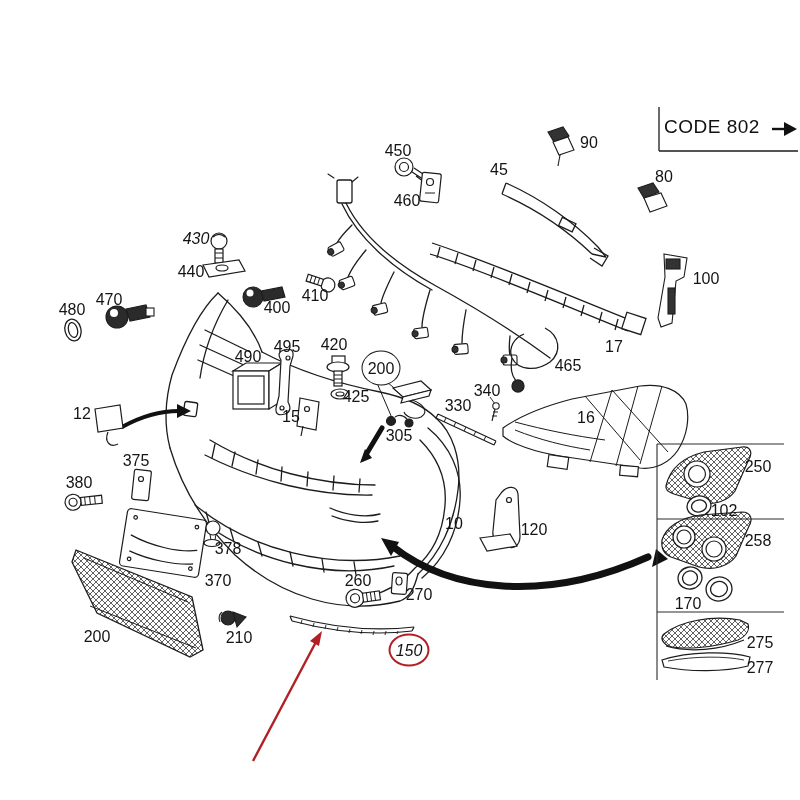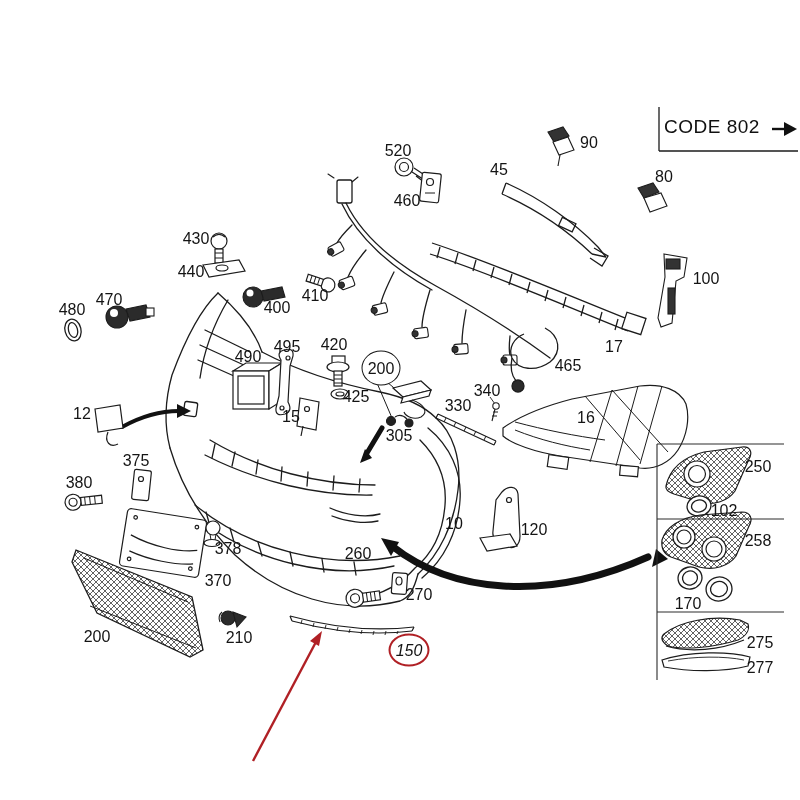--- a/index.html
+++ b/index.html
@@ -341,26 +341,26 @@
   <g stroke="#1c1c1c" stroke-width="1.3" fill="none">
     <path d="M659,107 V151 M659,151 H798"></path>
   </g>
   <g>
     <path d="M772,129 H786" stroke="#111" stroke-width="2.4"></path>
     <polygon points="797,129 784,122 784,136" fill="#111"></polygon>
   </g>
 </svg>
 
 <div class="labels-layer" id="labels">
-      <div class="part-label" style="left: 398px; top: 151px;">520</div>
+      <div class="part-label" style="left: 398px; top: 151px;">450</div>
       <div class="part-label" style="left: 407px; top: 201px;">460</div>
       <div class="part-label" style="left: 589px; top: 143px;">90</div>
       <div class="part-label" style="left: 499px; top: 170px;">45</div>
       <div class="part-label" style="left: 664px; top: 177px;">80</div>
-      <div class="part-label" style="left: 196px; top: 239px;">430</div>
+      <div class="part-label" style="left: 196px; top: 239px; font-style: italic;">430</div>
       <div class="part-label" style="left: 191px; top: 272px;">440</div>
       <div class="part-label" style="left: 277px; top: 308px;">400</div>
       <div class="part-label" style="left: 315px; top: 296px;">410</div>
       <div class="part-label" style="left: 109px; top: 300px;">470</div>
       <div class="part-label" style="left: 72px; top: 310px;">480</div>
       <div class="part-label" style="left: 706px; top: 279px;">100</div>
       <div class="part-label" style="left: 614px; top: 347px;">17</div>
       <div class="part-label" style="left: 568px; top: 366px;">465</div>
       <div class="part-label" style="left: 248px; top: 357px;">490</div>
       <div class="part-label" style="left: 287px; top: 347px;">495</div>
@@ -374,21 +374,21 @@
       <div class="part-label" style="left: 82px; top: 414px;">12</div>
       <div class="part-label" style="left: 291px; top: 417px;">15</div>
       <div class="part-label" style="left: 136px; top: 461px;">375</div>
       <div class="part-label" style="left: 79px; top: 483px;">380</div>
       <div class="part-label" style="left: 228px; top: 549px;">378</div>
       <div class="part-label" style="left: 218px; top: 581px;">370</div>
       <div class="part-label" style="left: 454px; top: 524px;">10</div>
       <div class="part-label" style="left: 534px; top: 530px;">120</div>
       <div class="part-label" style="left: 97px; top: 637px;">200</div>
       <div class="part-label" style="left: 239px; top: 638px;">210</div>
-      <div class="part-label" style="left: 358px; top: 554px;">260</div>
+      <div class="part-label" style="left: 358px; top: 581px;">260</div>
       <div class="part-label" style="left: 419px; top: 595px;">270</div>
       <div class="part-label ring-red" style="left: 409px; top: 650px; font-style: italic;">150</div>
       <div class="part-label" style="left: 758px; top: 467px;">250</div>
       <div class="part-label" style="left: 724px; top: 511px;">102</div>
       <div class="part-label" style="left: 758px; top: 541px;">258</div>
       <div class="part-label" style="left: 688px; top: 604px;">170</div>
       <div class="part-label" style="left: 760px; top: 643px;">275</div>
       <div class="part-label" style="left: 760px; top: 668px;">277</div>
     </div>
 

